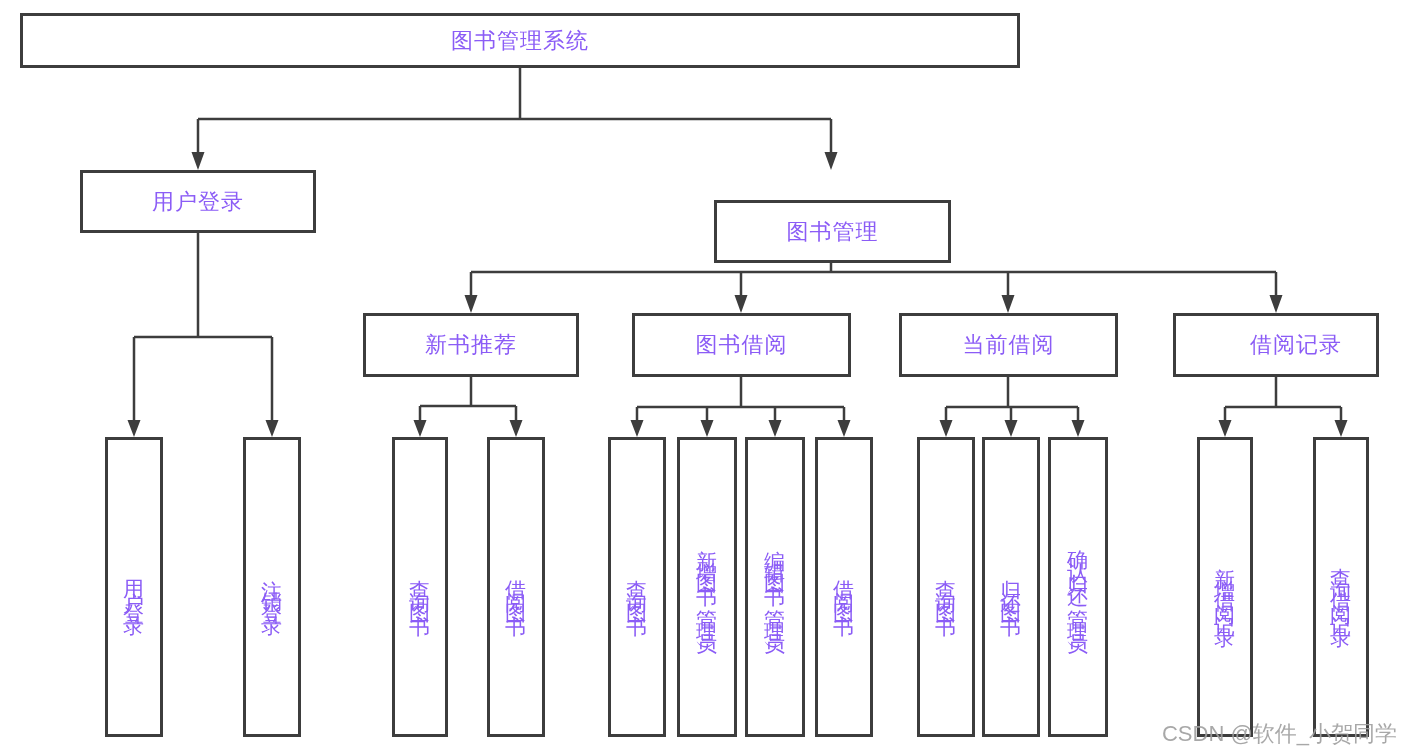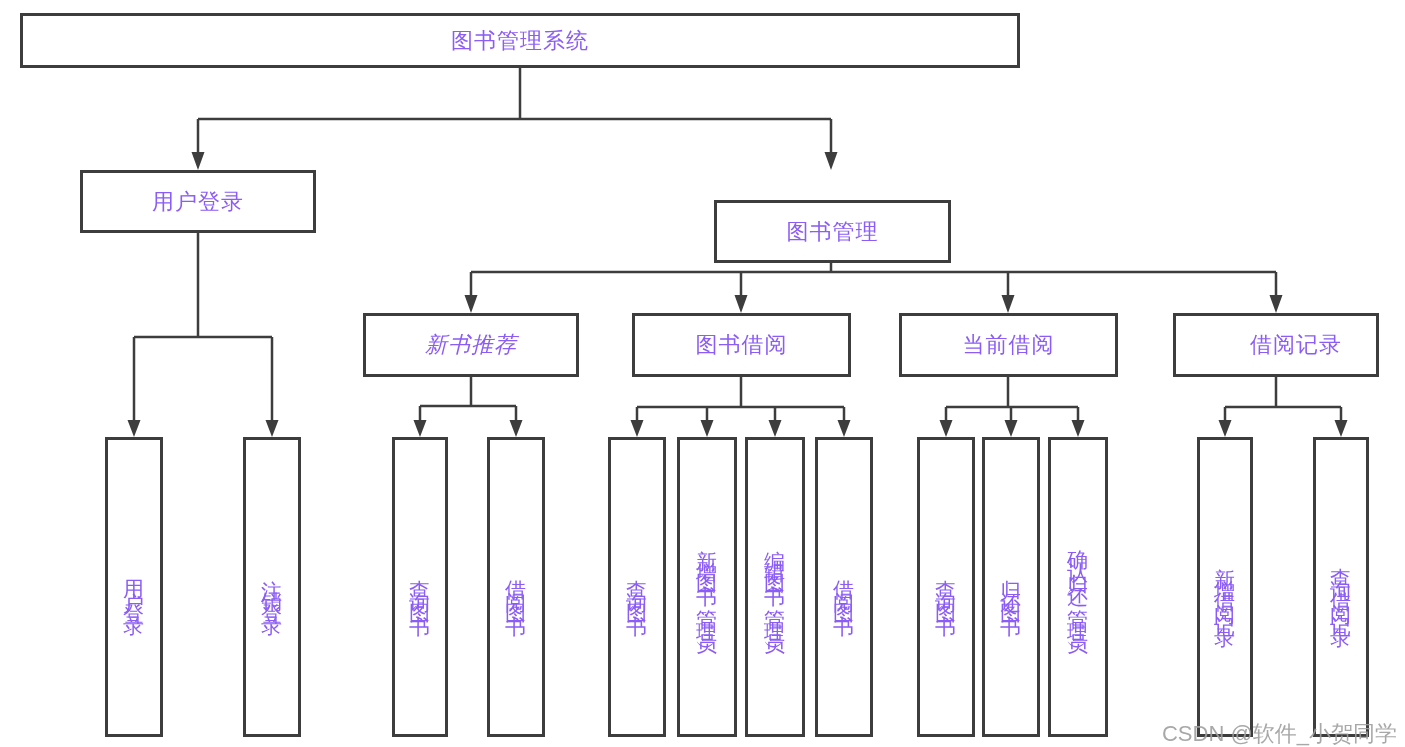--- a/index.html
+++ b/index.html
@@ -95,21 +95,21 @@
     <span>图书管理系统</span>
   </div>
 
   <div class="box h" style="left:80px; top:170px; width:236px; height:63px;">
     <span>用户登录</span>
   </div>
   <div class="box h" style="left:714px; top:170px; width:237px; height:63px;margin-top:30px;">
     <span>图书管理</span>
   </div>
 
-  <div class="box h" style="left:363px; top:313px; width:216px; height:64px;font-style:italic;">
+  <div class="box h" style="left:363px; top:313px; width:216px; height:64px;">
     <span>新书推荐</span>
   </div>
   <div class="box h" style="left:632px; top:313px; width:219px; height:64px;">
     <span>图书借阅</span>
   </div>
   <div class="box h" style="left:899px; top:313px; width:219px; height:64px;align-items:center;">
     <span>当前借阅</span>
   </div>
   <div class="box h" style="left:1173px; top:313px; width:206px; height:64px;padding-left:40px;">
     <span>借阅记录</span>

